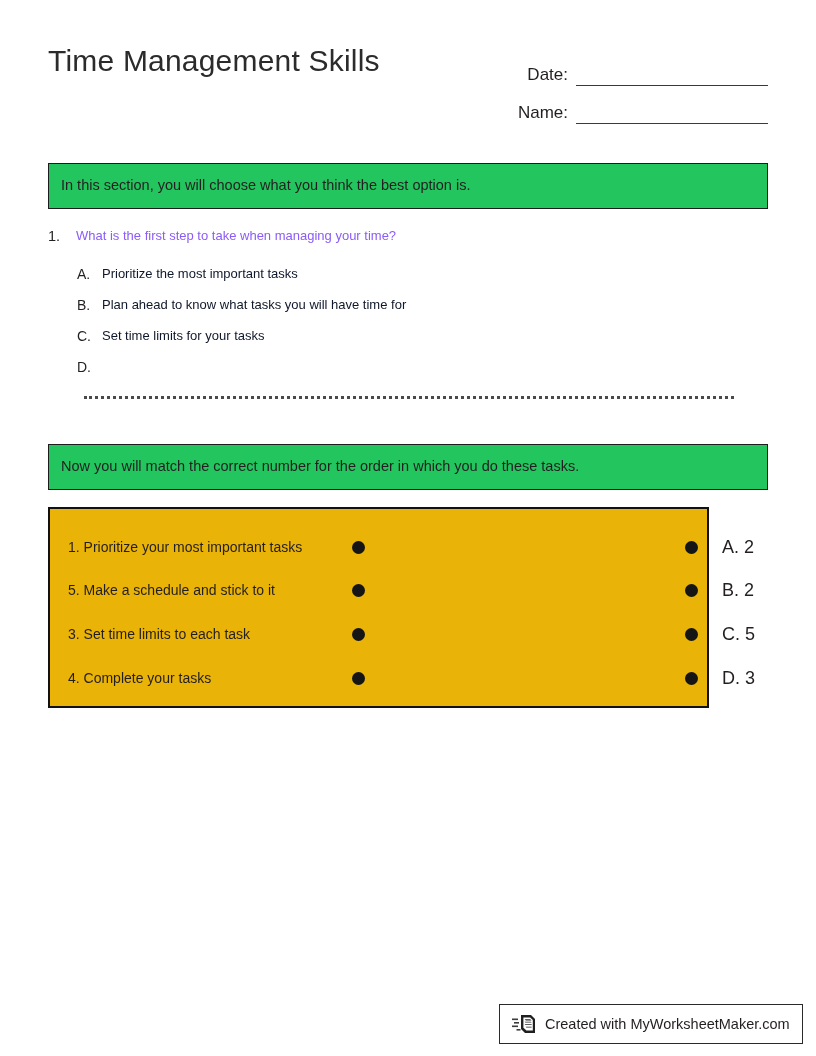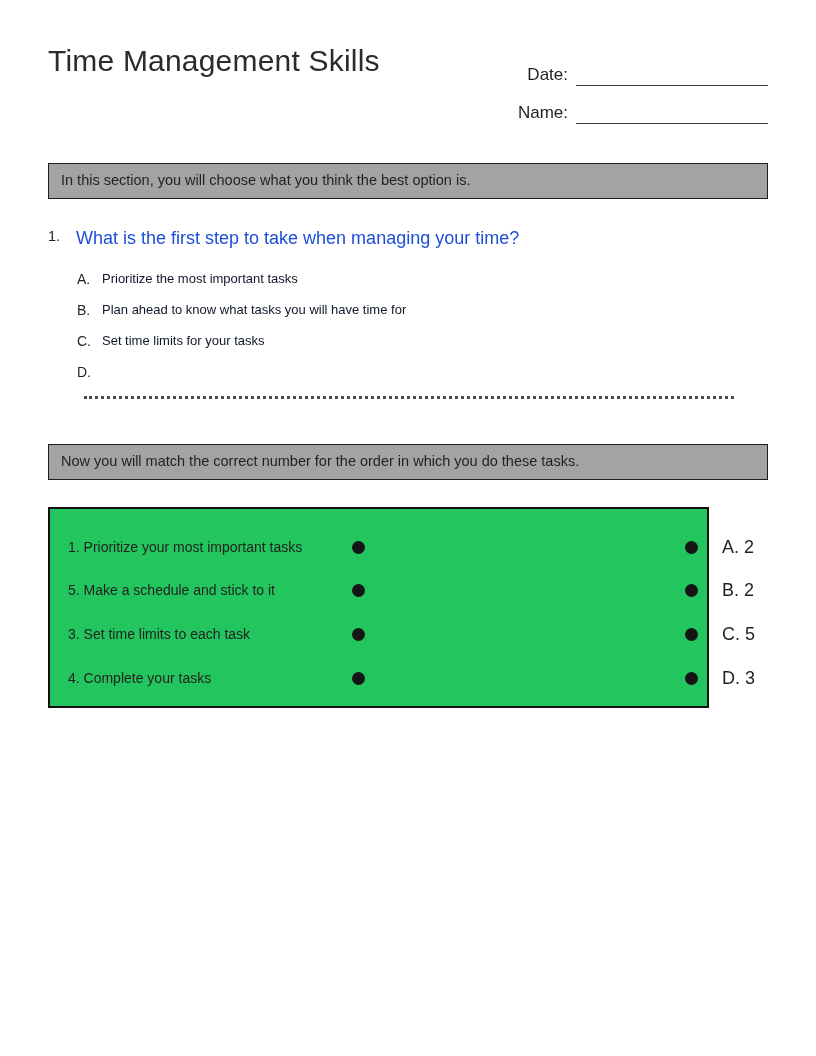--- a/index.html
+++ b/index.html
@@ -66,23 +66,23 @@
     width: 192px;
     border-bottom: 1.4px solid #3a3a3a;
     height: 20px;
   }
 
   
   .banner {
     position: absolute;
     left: 48px;
     width: 720px;
-    height: 36px;
+    height: 46px;
     border: 1.2px solid #1c1c1c;
-    background: #a3a3a3;
+    background: #22c55e;
     box-sizing: border-box;
     display: flex;
     align-items: center;
   }
   .banner-text {
     font-size: 14.5px;
     color: #231f20;
     padding-left: 12px;
     line-height: 1.2;
   }
@@ -100,22 +100,22 @@
     display: flex;
     align-items: flex-start;
   }
   .q-num {
     width: 28px;
     font-size: 14.5px;
     color: #231f20;
     flex: none;
   }
   .q-text {
-    font-size: 18px;
-    color: #1d4ed8;
+    font-size: 13px;
+    color: #8b5cf6;
   }
   .choices {
     margin-top: 22px;
     padding-left: 29px;
   }
   .choice-row {
     display: flex;
     align-items: flex-start;
     margin-bottom: 15px;
   }
@@ -142,21 +142,21 @@
 
   
   .match-box {
     position: absolute;
     left: 48px;
     top: 507px;
     width: 661px;
     height: 201px;
     border: 2.2px solid #111111;
     box-sizing: border-box;
-    background: #22c55e;
+    background: #eab308;
   }
   .match-row {
     position: absolute;
     left: 0;
     width: 100%;
     height: 44px;
     display: flex;
     align-items: center;
   }
   .match-left-text {
@@ -290,14 +290,33 @@
 
     <div class="match-row" style="top:147px;">
       <span class="match-left-text">4. Complete your tasks</span>
       <span class="dot dot-left"></span>
       <span class="dot dot-right"></span>
       <span class="match-right-text">D. 3</span>
     </div>
 
   </div>
 
+  <div class="footer-badge">
+    <svg class="footer-logo" viewBox="0 0 26 24">
+      <g fill="#3c3c3c">
+        <rect x="0" y="6.5" width="6" height="1.6"></rect>
+        <rect x="2" y="10" width="5" height="1.6"></rect>
+        <rect x="0" y="13.5" width="6" height="1.6"></rect>
+        <rect x="4.5" y="17" width="4" height="1.6"></rect>
+      </g>
+      <path d="M9 3 L19 3 L23 7 L23 21 L13 21 L9 17 Z" fill="#1f1f1f"></path>
+      <path d="M11.4 5.6 L18.2 5.6 L20.8 8.1 L20.8 18.6 L14.4 18.6 L11.4 15.7 Z" fill="#ffffff"></path>
+      <g fill="#2a2a2a">
+        <path d="M12.6 7.2 L18.2 7.2 L19.6 8.6 L13.9 8.6 Z"></path>
+        <path d="M12.6 9.8 L18.8 9.8 L19.6 10.6 L13.4 10.6 Z"></path>
+        <path d="M12.6 12.2 L19.6 12.2 L19.6 13.1 L13.4 13.1 Z"></path>
+        <path d="M13.6 14.7 L19.6 14.7 L19.6 15.6 L14.4 15.6 Z"></path>
+      </g>
+    </svg>
+    <span class="footer-text">Created with MyWorksheetMaker.com</span>
+  </div>
 
 </div>
 
 </body></html>

